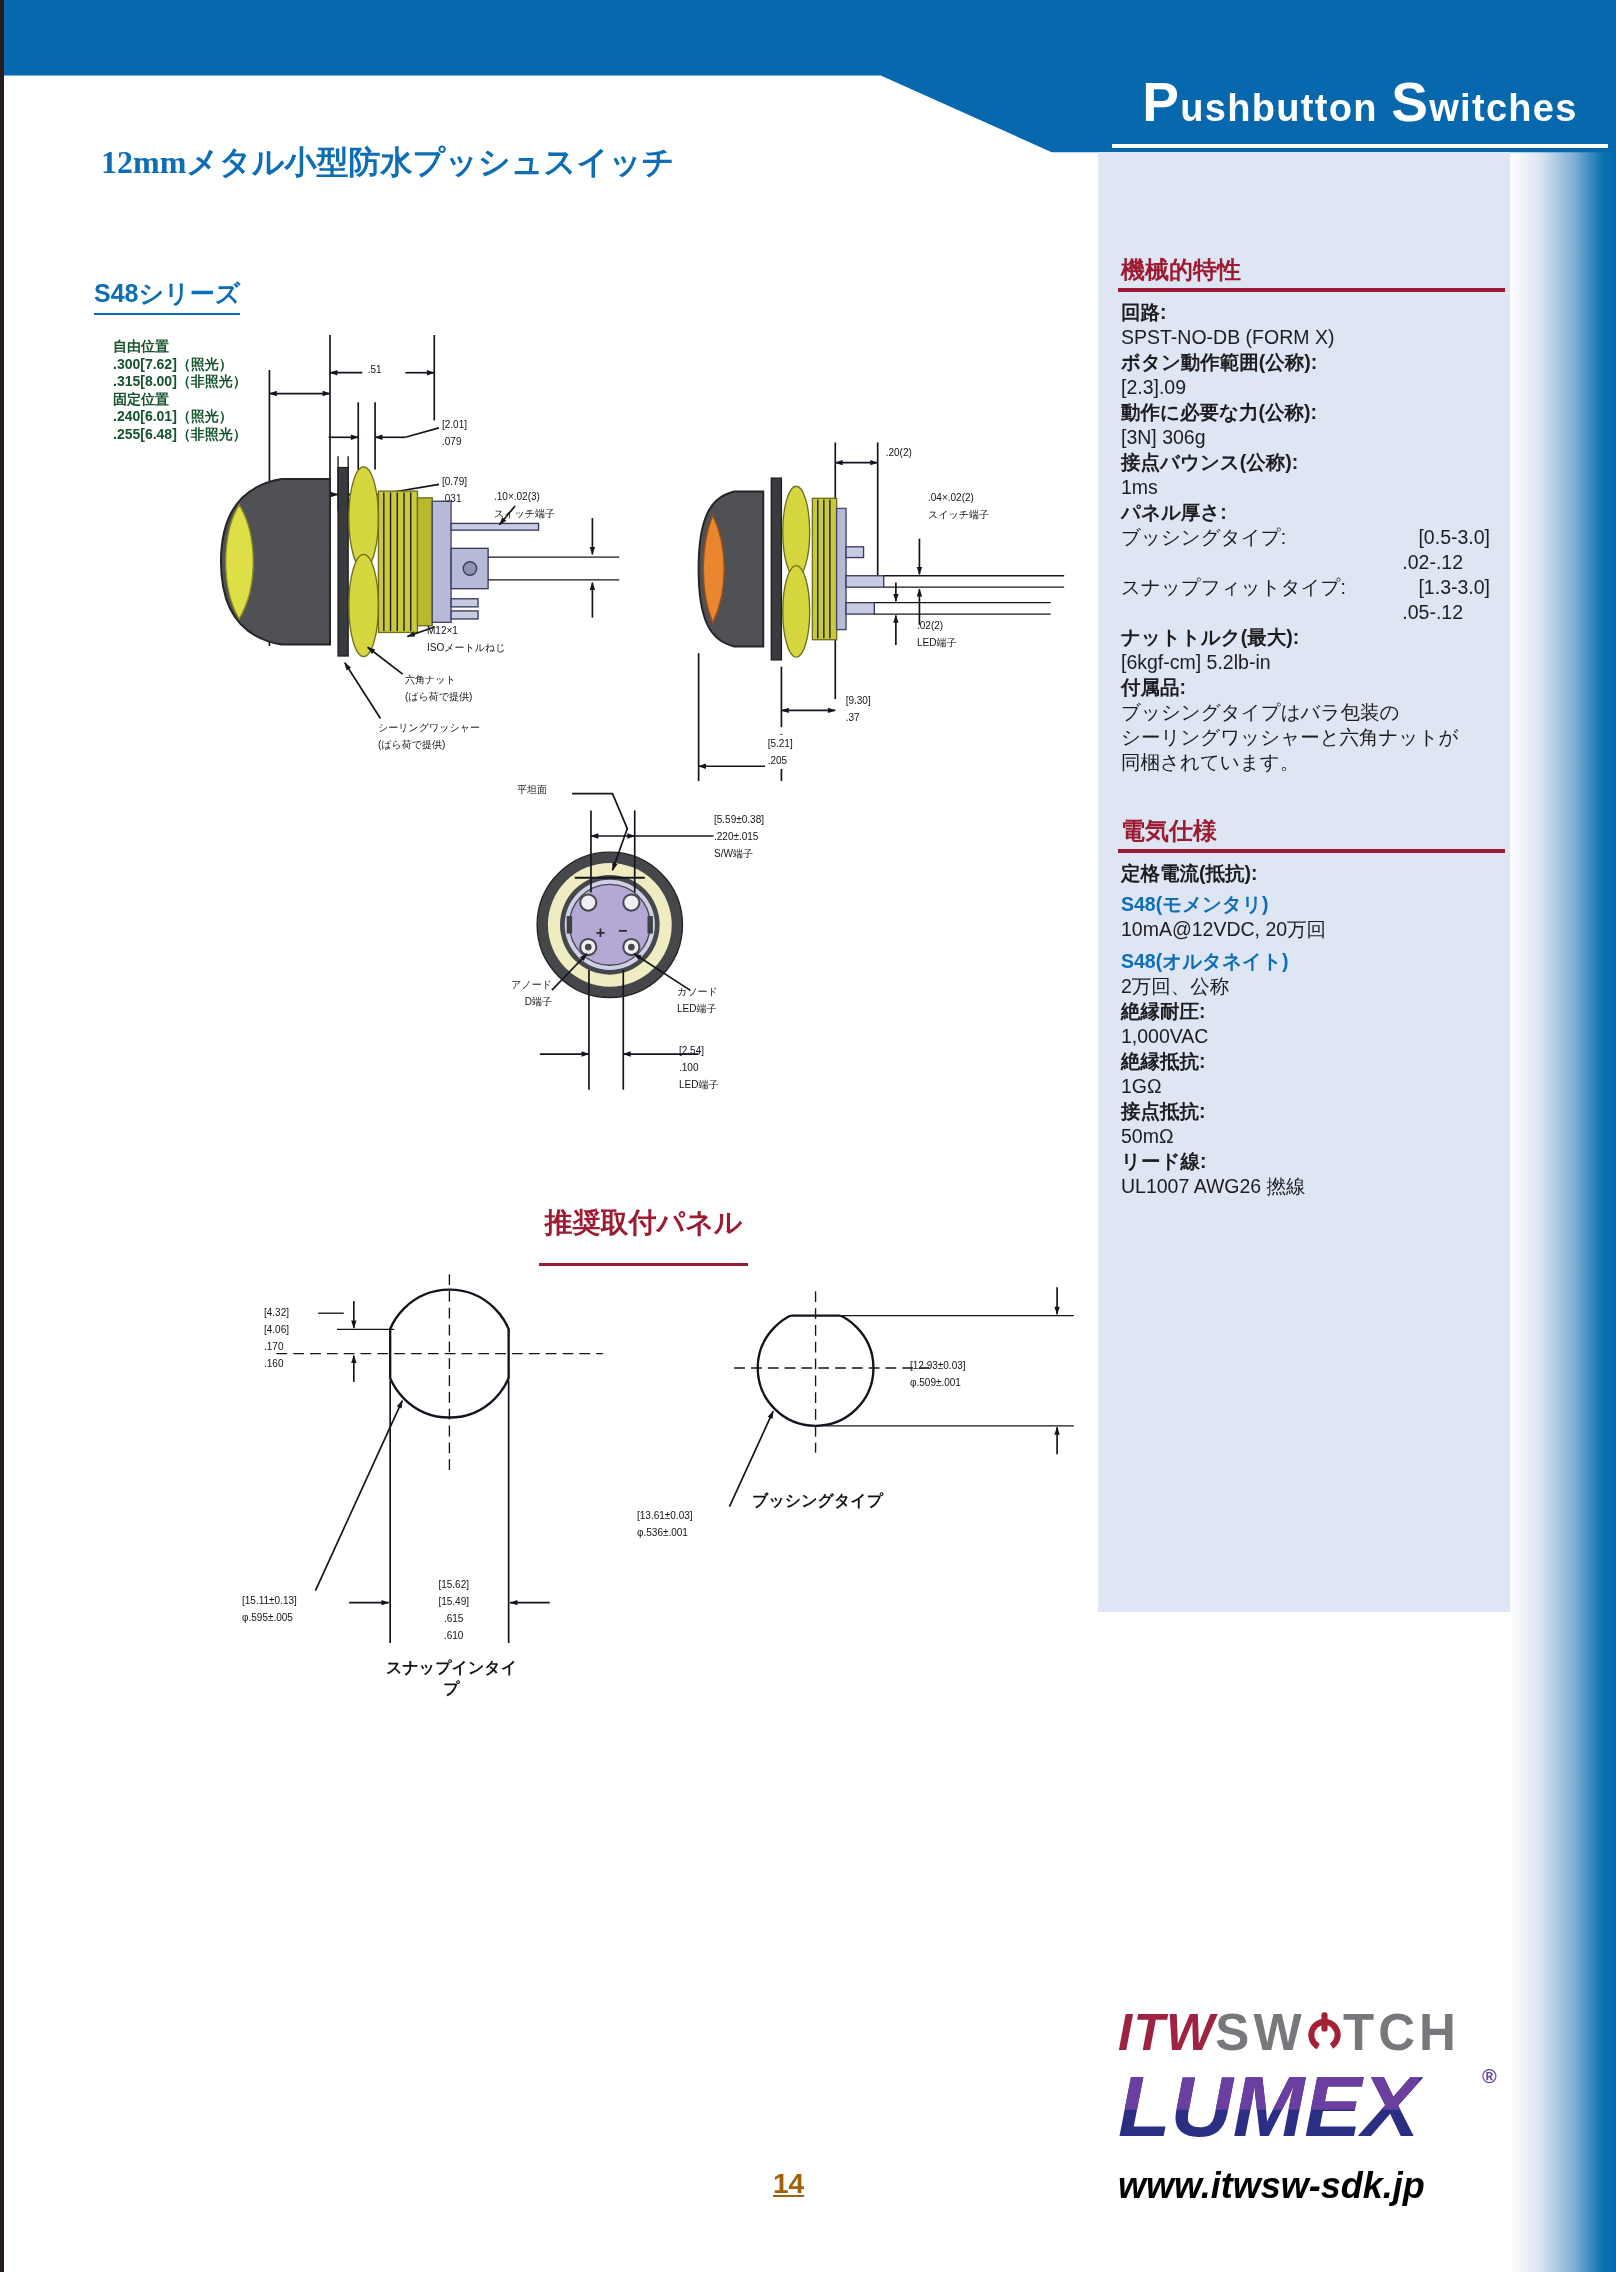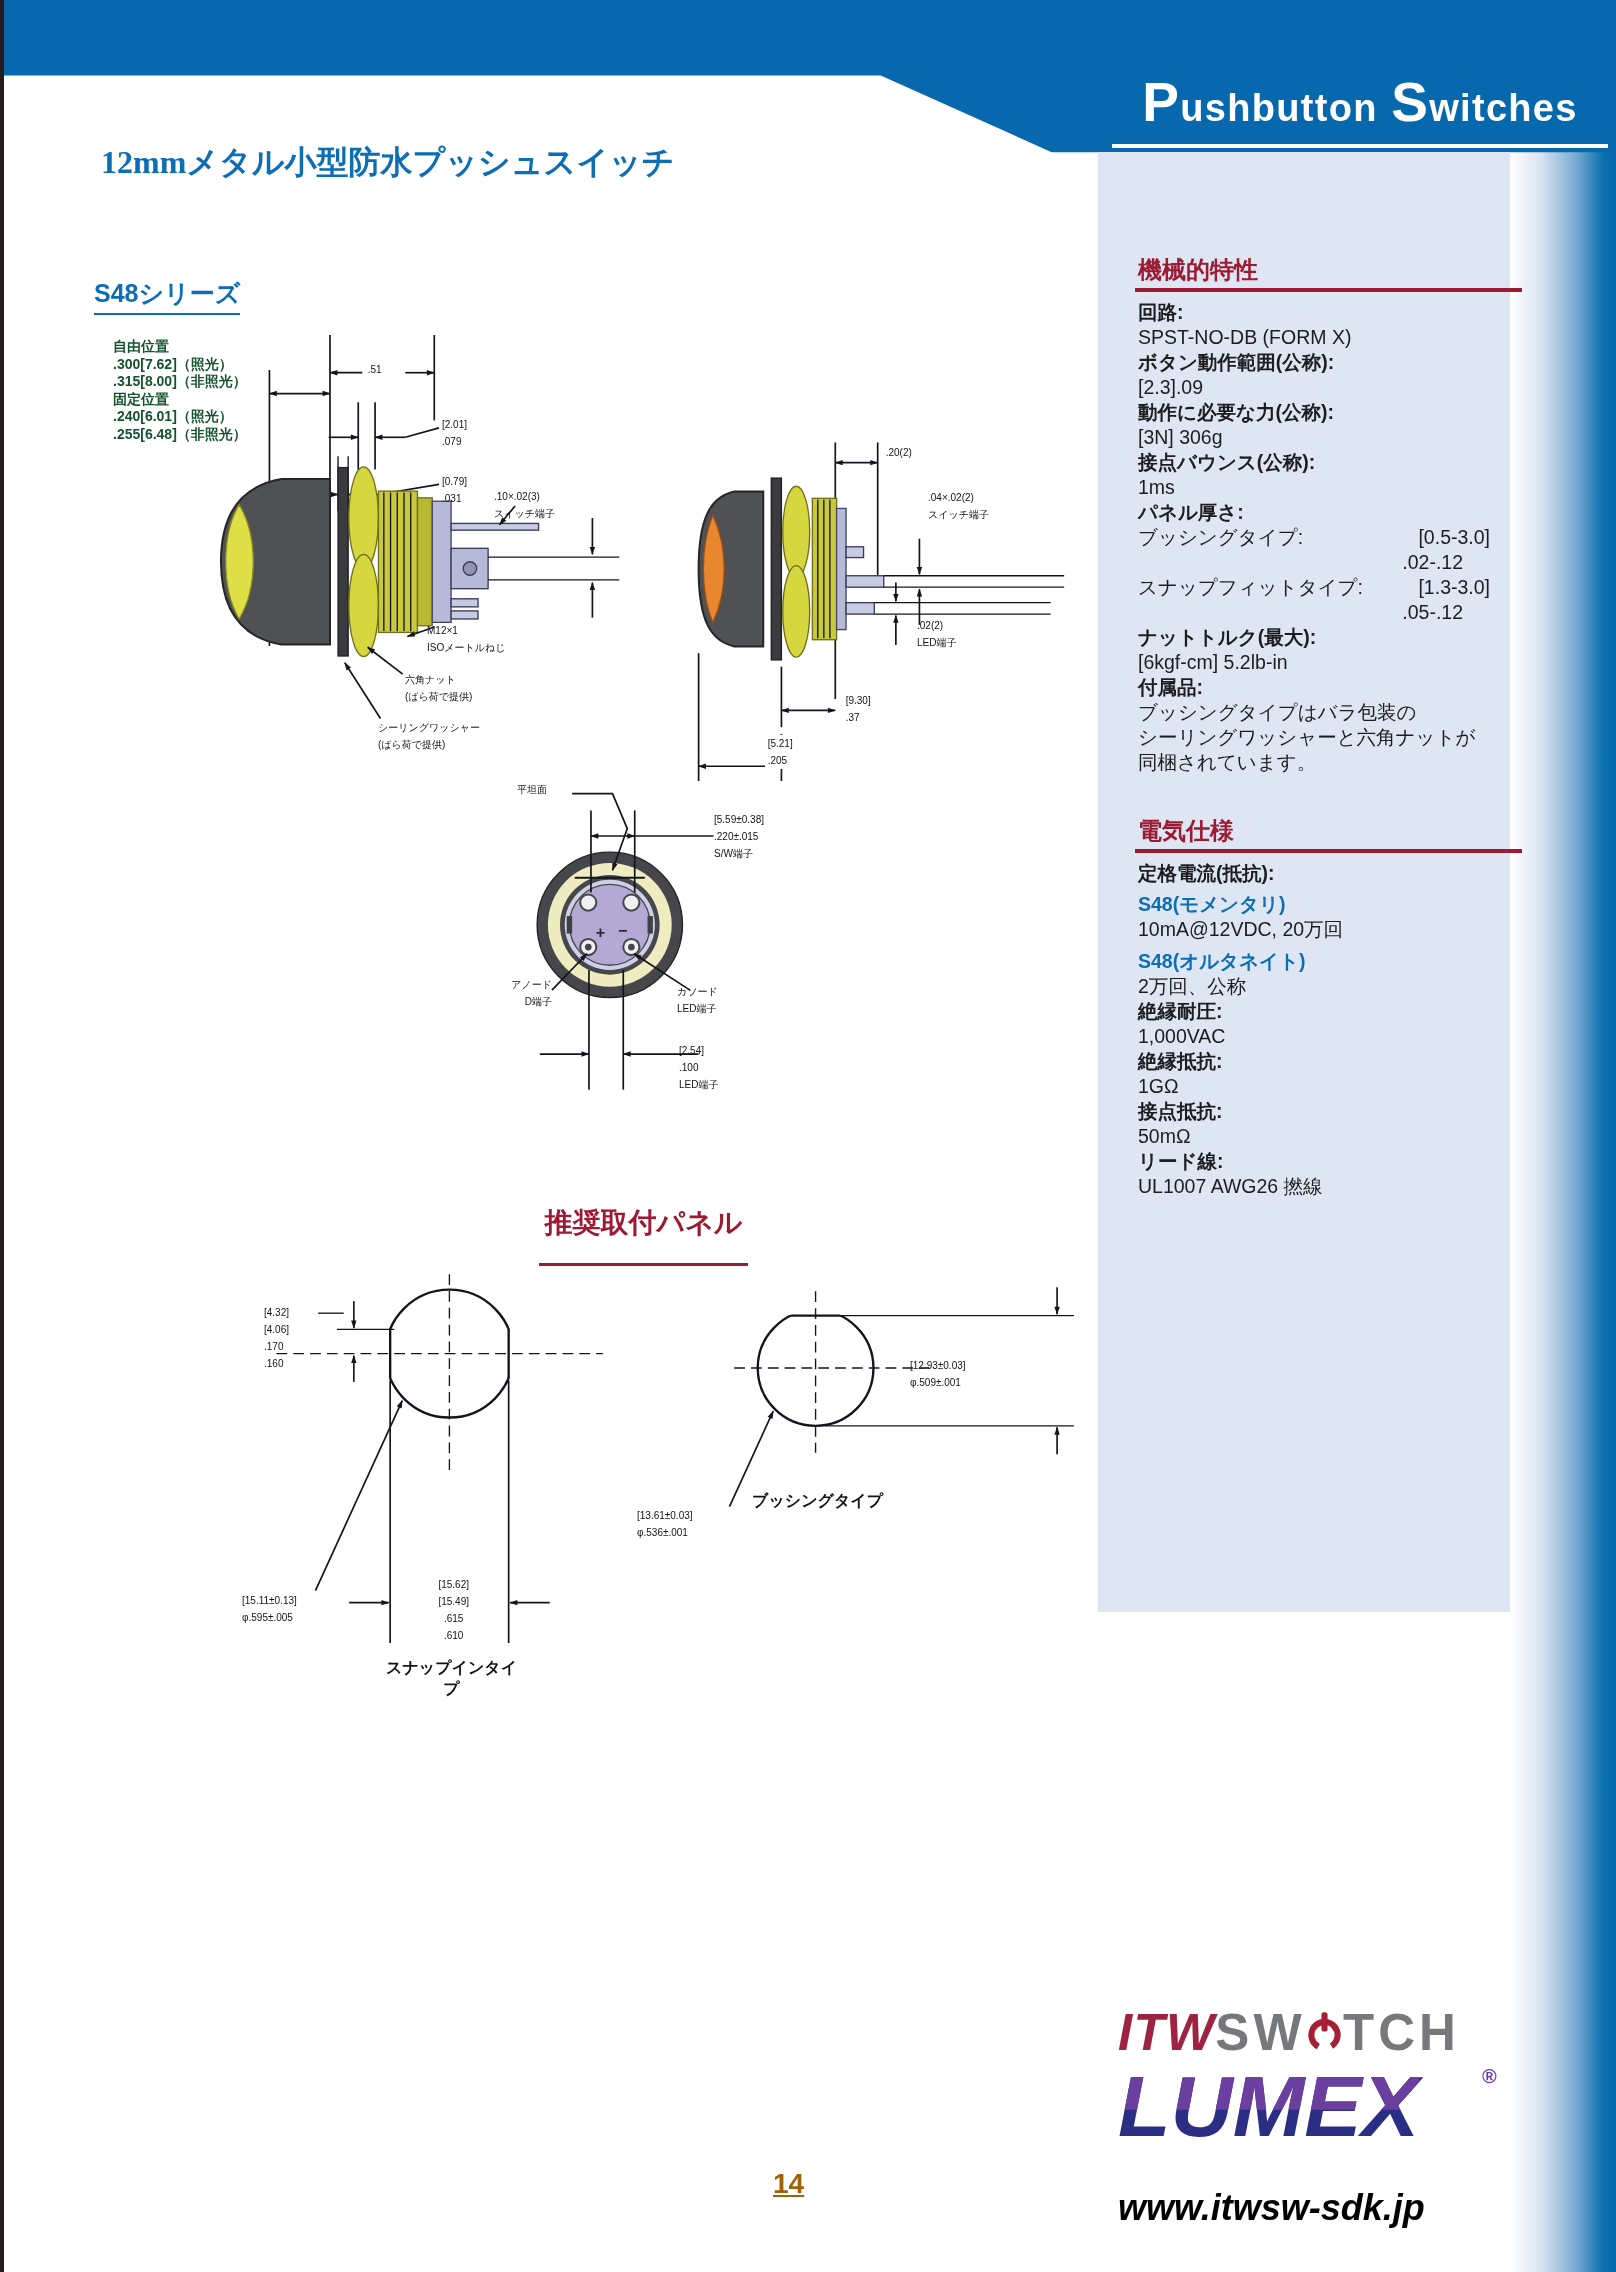--- a/index.html
+++ b/index.html
@@ -27,21 +27,21 @@
   .dim-label{position:absolute;font-size:10px;font-weight:normal;line-height:17px;color:#121218;
      white-space:pre-line;z-index:4;}
   .dim-label.bg{background:#fff;padding:0 2.7px;}
   .dim-label.ctr{text-align:center;}
   .dim-label.rt{text-align:right;}
   .free-block{position:absolute;left:113px;top:338px;font-size:14px;font-weight:bold;line-height:17.5px;
      white-space:pre-line;z-index:4;color:#14532d;}
   .caption{position:absolute;font-size:16px;font-weight:bold;color:#121218;z-index:4;text-align:center;}
   
   .sidebar{left:1098px;top:152px;width:412px;height:1460px;background:#dde6f2;z-index:2;
-     padding:104px 20px 0 40px;box-sizing:border-box;font-size:19.5px;line-height:25px;}
+     padding:104px 20px 0 23px;box-sizing:border-box;font-size:19.5px;line-height:25px;}
   .side-title{font-size:24px;font-weight:bold;color:#9c1b33;line-height:27px;}
   .side-rule{height:3.4px;background:#9c1b33;margin:5.4px 0 8px 0;width:387px;margin-left:-2.7px;}
   .side-section{position:relative;}
   .side-section+.side-section{margin-top:42px;}
   .spec-label{font-weight:bold;color:#1d1d1f;}
   .spec-value{font-weight:normal;color:#1d1d1f;white-space:pre-line;}
   .pt-row{display:flex;justify-content:space-between;font-weight:normal;}
   .pt-v2{text-align:right;padding-right:27px;font-weight:normal;}
   .variant-name{color:#0d6db5;font-weight:bold;margin-top:6.7px;}
   .rated{font-weight:bold;}
@@ -50,21 +50,21 @@
   .logo-line1{font-size:51px;font-weight:bold;font-style:italic;letter-spacing:1.3px;white-space:nowrap;}
   .logo-itw{color:#9e2241;}
   .logo-gray{color:#77787b;font-style:normal;letter-spacing:4px;}
   .power-ico{display:inline-block;vertical-align:-2.7px;margin:0 1.3px;}
   .lumex-box{position:relative;margin-top:4px;width:391px;height:91px;}
   .lumex{position:absolute;left:0;top:0;font-size:86px;font-weight:bold;font-style:italic;
      letter-spacing:0px;line-height:81px;white-space:nowrap;}
   .lumex-bottom{color:#2b2f84;}
   .lumex-top{color:#6b3fa0;clip-path:inset(0 0 46% 0);}
   .lumex-reg{position:absolute;left:364px;top:-1.3px;font-size:20px;color:#6b3fa0;font-weight:bold;}
-  .logo-url{margin-top:30px;font-size:36px;font-weight:bold;font-style:italic;color:#000;white-space:nowrap;}
+  .logo-url{margin-top:8px;font-size:36px;font-weight:bold;font-style:italic;color:#000;white-space:nowrap;}
   .page-num{left:773px;top:2168px;font-size:28px;font-weight:bold;color:#a16207;z-index:3;text-decoration:underline;}
   svg{overflow:visible;}
   .dwg{z-index:2;}
   line,polyline,path.dim{stroke:#14141e;}
 </style>
 </head>
 <body>
 
 <div class="page">
 

